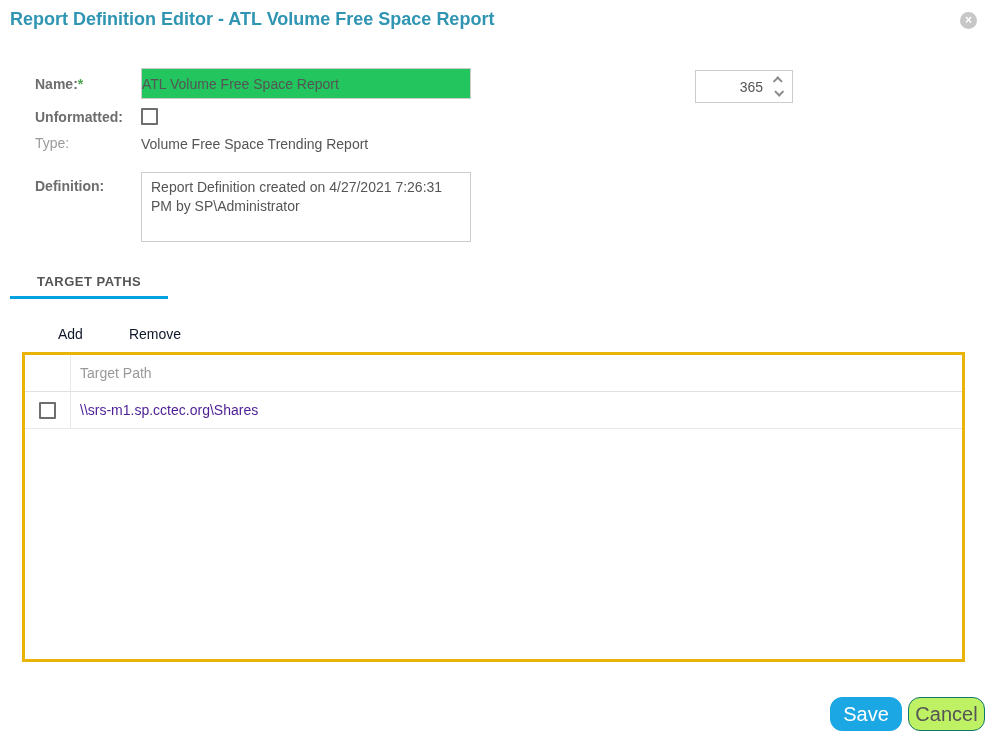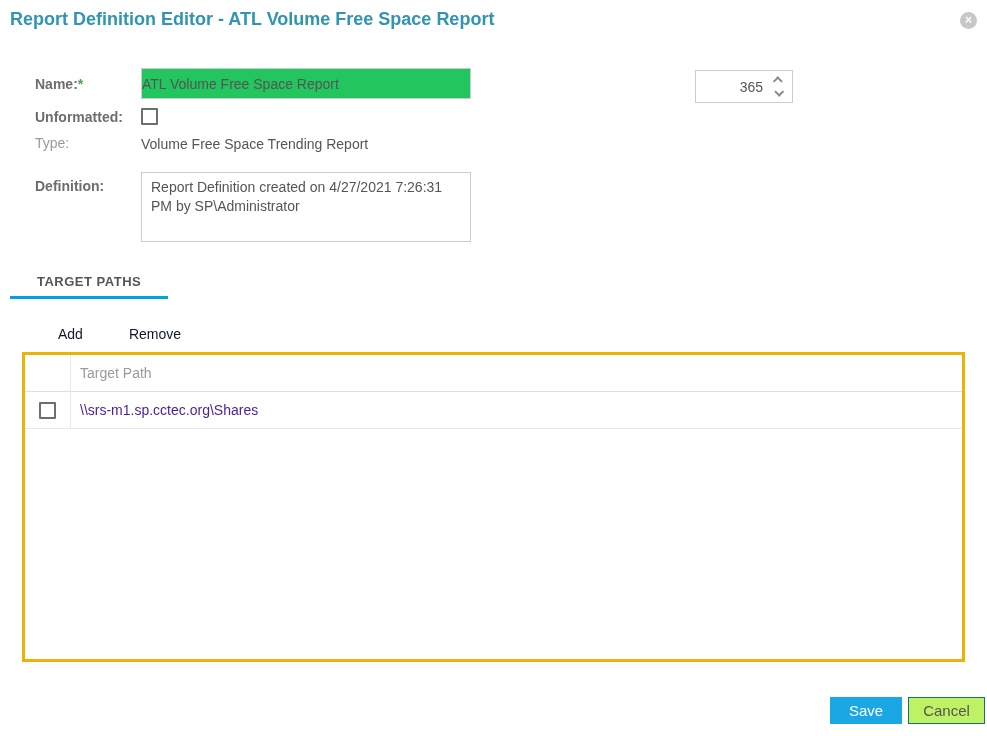--- a/index.html
+++ b/index.html
@@ -86,22 +86,22 @@
     display:flex; align-items:center; justify-content:center;
   }
   .col-path {
     flex:1; display:flex; align-items:center; padding-left:9px;
     font-size:14px; color:#4c1d95;
   }
   .grid-header .col-path { color:#9a9a9a; }
   .row-checkbox { position:static; }
 
   .btn {
-    position:absolute; top:697px; height:27px; border-radius:0;
-    font-family:inherit; font-size:15px; cursor:pointer;
+    position:absolute; top:697px; height:34px; border-radius:12px;
+    font-family:inherit; font-size:20px; cursor:pointer;
     display:flex; align-items:center; justify-content:center;
   }
   #save-btn   { left:830px; width:72px; background:#1ba7e4; color:#fff; border:1px solid #1ba7e4; }
   #cancel-btn { left:908px; width:77px; background:#bef264; color:#555; border:1px solid #0f766e; }
 </style>
 </head>
 <body>
 
 <div class="dialog">
 

